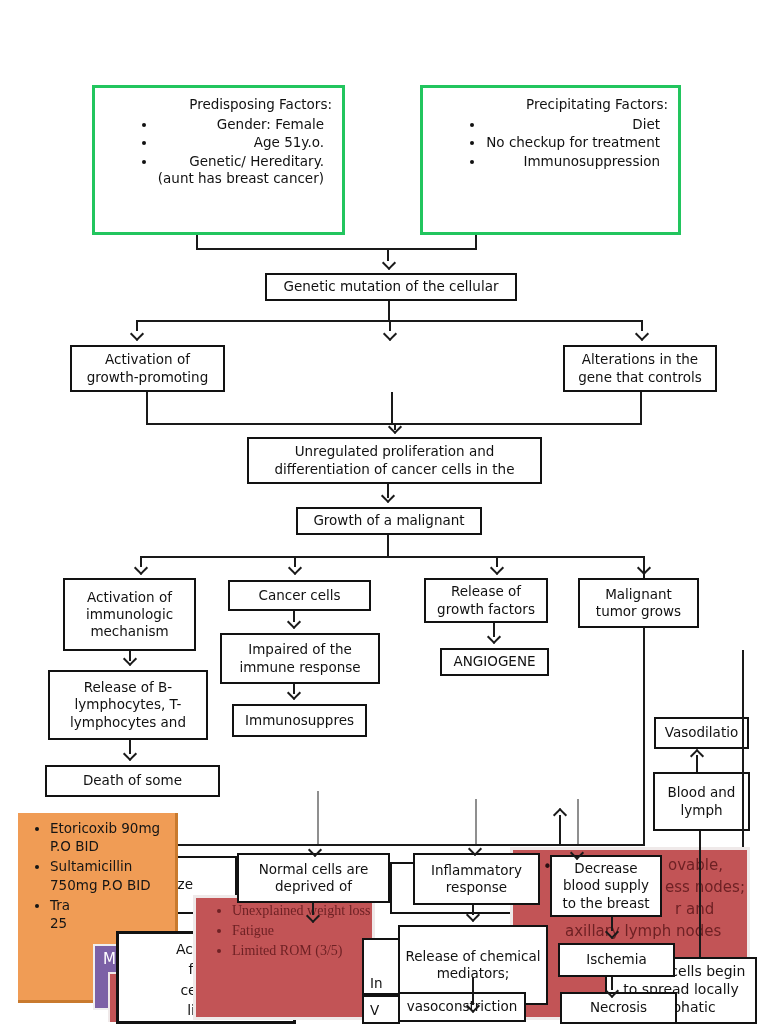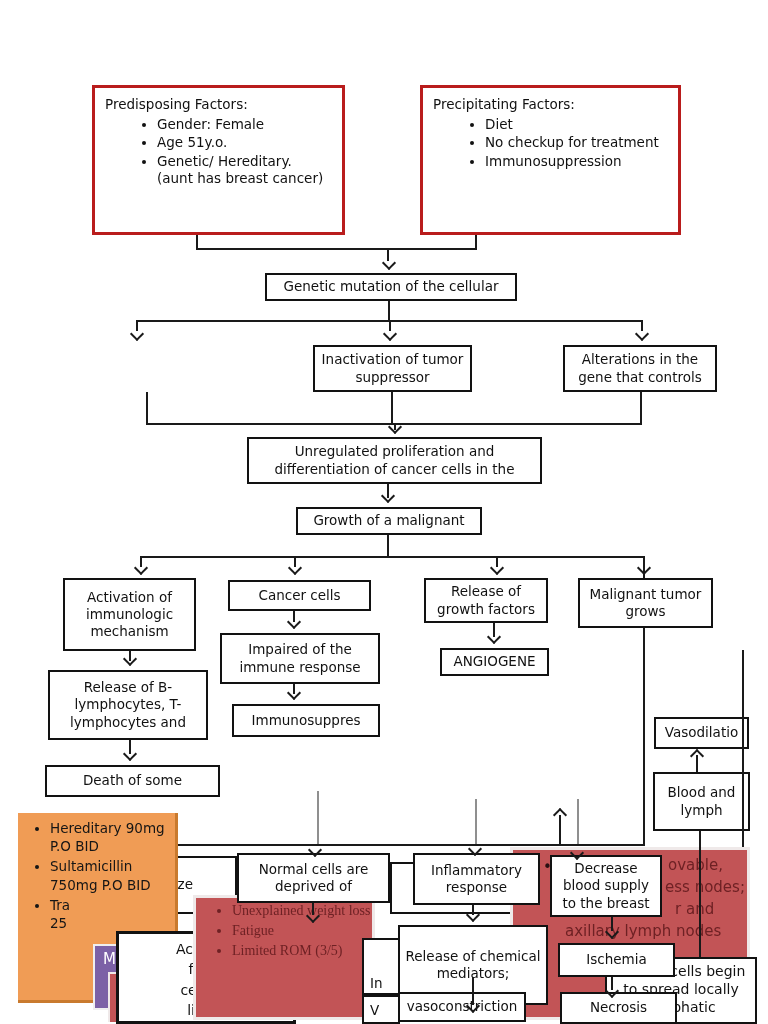--- a/index.html
+++ b/index.html
@@ -1,22 +1,22 @@
 <!DOCTYPE html>
 <html><head>
 <meta charset="utf-8">
 <style>
   html,body{margin:0;padding:0;background:#fff;}
   #canvas{position:relative;width:768px;height:1024px;background:#fff;overflow:hidden;
           font-family:"DejaVu Sans","Liberation Sans",sans-serif;color:#111;}
   .bx{position:absolute;background:#fff;border:2.5px solid #121212;box-sizing:border-box;
       display:flex;align-items:center;justify-content:center;text-align:center;
       font-size:13.5px;line-height:1.28;padding:2px 5px;z-index:2;}
-  .factor{position:absolute;background:#fff;border:3px solid #b91c1c;box-sizing:border-box;
-      font-size:13.5px;line-height:1.3;padding:8px 10px;z-index:2;}
+  .factor{position:absolute;background:#fff;border:3px solid #22c55e;box-sizing:border-box;
+      font-size:13.5px;line-height:1.3;padding:8px 10px;z-index:2;text-align:right;}
   .factor ul{margin:2px 0 0 0;padding-left:44px;}
   .factor li{margin:1px 8px;}
   .ln{position:absolute;background:#1a1a1a;z-index:1;}
   .lng{position:absolute;background:#8f8f8f;z-index:1;}
   .chv{position:absolute;width:10px;height:10px;border-right:2.6px solid #1a1a1a;
        border-bottom:2.6px solid #1a1a1a;z-index:3;box-sizing:border-box;}
   .cd{transform:rotate(45deg);}
   .cu{transform:rotate(225deg);}
   .fillbox{position:absolute;box-sizing:border-box;}
   .meds{background:#F09C55;border-right:3px solid #c97a2e;border-bottom:3px solid #c97a2e;z-index:4;}
@@ -60,21 +60,21 @@
 
   <div class="ln" style="left:388px;top:301px;width:2px;height:20px;"></div>
   <div class="ln" style="left:136px;top:320px;width:507px;height:2px;"></div>
   <div class="ln" style="left:136px;top:321px;width:2px;height:10px;"></div>
   <div class="ln" style="left:389px;top:321px;width:2px;height:10px;"></div>
   <div class="ln" style="left:641px;top:321px;width:2px;height:10px;"></div>
   <div class="chv cd" style="left:132px;top:329px;"></div>
   <div class="chv cd" style="left:385px;top:329px;"></div>
   <div class="chv cd" style="left:637px;top:329px;"></div>
 
-  <div class="bx" style="left:313px;top:345px;width:159px;height:47px;">Inactivation of tumor suppressor</div>
+  <div class="bx" style="left:70px;top:345px;width:155px;height:47px;">Activation of growth-promoting</div>
   <div class="bx" style="left:563px;top:345px;width:154px;height:47px;">Alterations in the gene that controls</div>
 
   <div class="ln" style="left:146px;top:392px;width:2px;height:32px;"></div>
   <div class="ln" style="left:391px;top:392px;width:2px;height:32px;"></div>
   <div class="ln" style="left:640px;top:392px;width:2px;height:32px;"></div>
   <div class="ln" style="left:146px;top:423px;width:496px;height:2px;"></div>
   <div class="ln" style="left:394px;top:424px;width:2px;height:6px;"></div>
   <div class="chv cd" style="left:390px;top:422px;"></div>
 
   <div class="bx" style="left:247px;top:437px;width:295px;height:47px;">Unregulated proliferation and differentiation of cancer cells in the</div>
@@ -91,35 +91,35 @@
   <div class="ln" style="left:496px;top:557px;width:2px;height:10px;"></div>
   <div class="chv cd" style="left:136px;top:563px;"></div>
   <div class="chv cd" style="left:290px;top:563px;"></div>
   <div class="chv cd" style="left:492px;top:563px;"></div>
   <div class="chv cd" style="left:639px;top:563px;"></div>
   <div class="ln" style="left:643px;top:557px;width:2px;height:288px;"></div>
 
   <div class="bx" style="left:63px;top:578px;width:133px;height:73px;">Activation of immunologic mechanism</div>
   <div class="bx" style="left:228px;top:580px;width:143px;height:31px;">Cancer cells</div>
   <div class="bx" style="left:424px;top:578px;width:124px;height:45px;">Release of growth factors</div>
-  <div class="bx" style="left:578px;top:578px;width:135px;height:50px;">Malignant tumor grows</div>
+  <div class="bx" style="left:578px;top:578px;width:121px;height:50px;">Malignant tumor grows</div>
 
   <div class="ln" style="left:129px;top:651px;width:2px;height:10px;"></div>
   <div class="chv cd" style="left:125px;top:654px;"></div>
   <div class="bx" style="left:48px;top:670px;width:160px;height:70px;">Release of B-lymphocytes, T-lymphocytes and</div>
   <div class="ln" style="left:129px;top:740px;width:2px;height:14px;"></div>
   <div class="chv cd" style="left:125px;top:749px;"></div>
   <div class="bx" style="left:45px;top:765px;width:175px;height:32px;">Death of some</div>
 
   <div class="ln" style="left:293px;top:611px;width:2px;height:11px;"></div>
   <div class="chv cd" style="left:289px;top:617px;"></div>
   <div class="bx" style="left:220px;top:633px;width:160px;height:51px;">Impaired of the immune response</div>
   <div class="ln" style="left:293px;top:684px;width:2px;height:10px;"></div>
   <div class="chv cd" style="left:289px;top:688px;"></div>
-  <div class="bx" style="left:232px;top:704px;width:148px;height:33px;">Immunosuppres</div>
+  <div class="bx" style="left:232px;top:704px;width:135px;height:33px;">Immunosuppres</div>
 
   <div class="ln" style="left:493px;top:623px;width:2px;height:14px;"></div>
   <div class="chv cd" style="left:489px;top:632px;"></div>
   <div class="bx" style="left:440px;top:648px;width:109px;height:28px;">ANGIOGENE</div>
 
   <div class="bx" style="left:654px;top:717px;width:95px;height:32px;">Vasodilatio</div>
   <div class="chv cu" style="left:692px;top:751px;"></div>
   <div class="ln" style="left:696px;top:755px;width:2px;height:17px;"></div>
   <div class="bx" style="left:653px;top:772px;width:97px;height:59px;">Blood and lymph</div>
 
@@ -145,21 +145,21 @@
     <span style="position:absolute;left:30px;top:8px;color:#2a1012;">•</span>
     <span style="position:absolute;left:155px;top:6px;">ovable,</span>
     <span style="position:absolute;left:152px;top:28px;">ess nodes;</span>
     <span style="position:absolute;left:162px;top:50px;">r and</span>
     <span style="position:absolute;left:52px;top:72px;">axillary lymph nodes</span>
     <span style="position:absolute;left:52px;top:93px;">(2cm)</span>
   </div>
 
   <div class="fillbox meds" style="left:18px;top:813px;width:160px;height:190px;">
     <ul>
-      <li>Hereditary 90mg P.O BID</li>
+      <li>Etoricoxib 90mg P.O BID</li>
       <li>Sultamicillin 750mg P.O BID</li>
       <li>Tra
 25</li>
     </ul>
   </div>
   <div class="chv cu" style="left:122px;top:945px;z-index:6;"></div>
   <div class="ln" style="left:126px;top:950px;width:2px;height:37px;z-index:6;"></div>
   <div class="ln" style="left:126px;top:985px;width:52px;height:2px;z-index:6;"></div>
 
   <div class="fillbox" style="left:93px;top:944px;width:185px;height:66px;background:#7C61A6;border:2px solid #efefef;z-index:5;color:#fff;font-size:15px;padding:4px 0 0 8px;">

